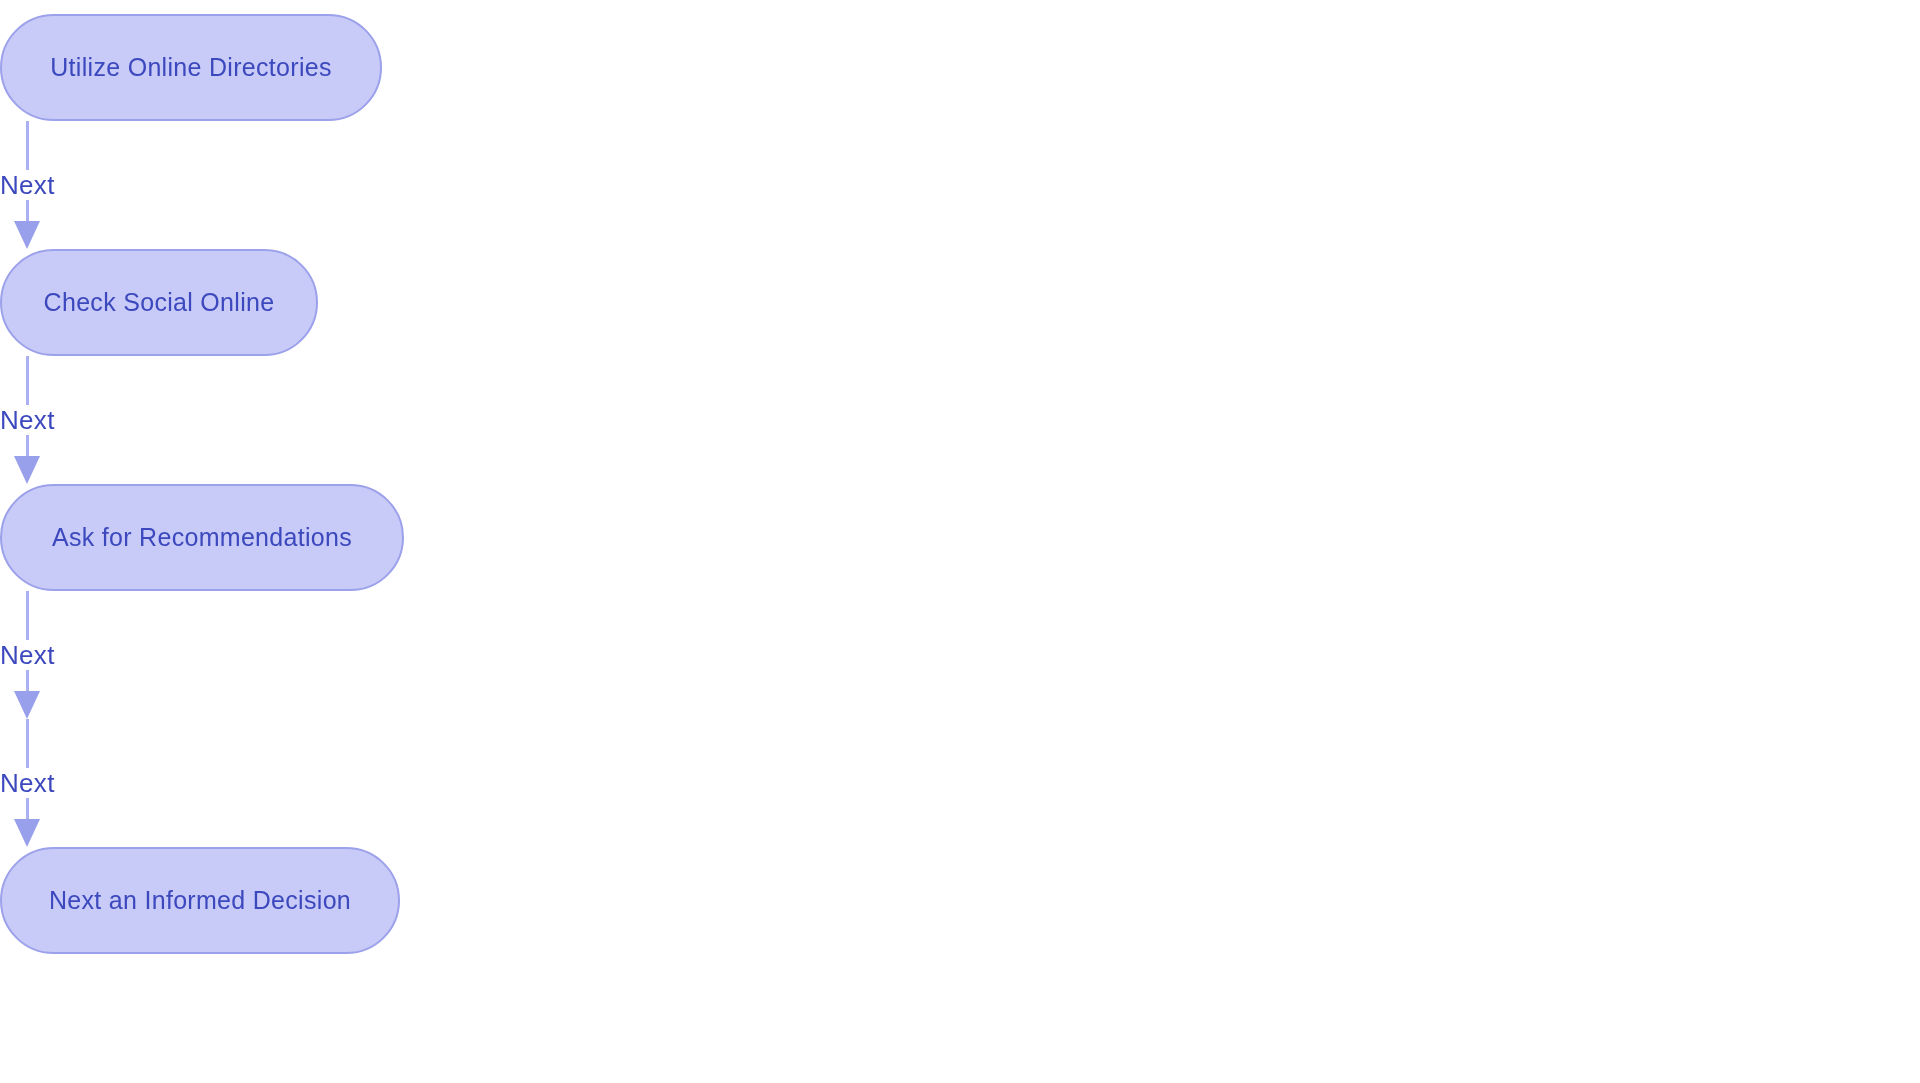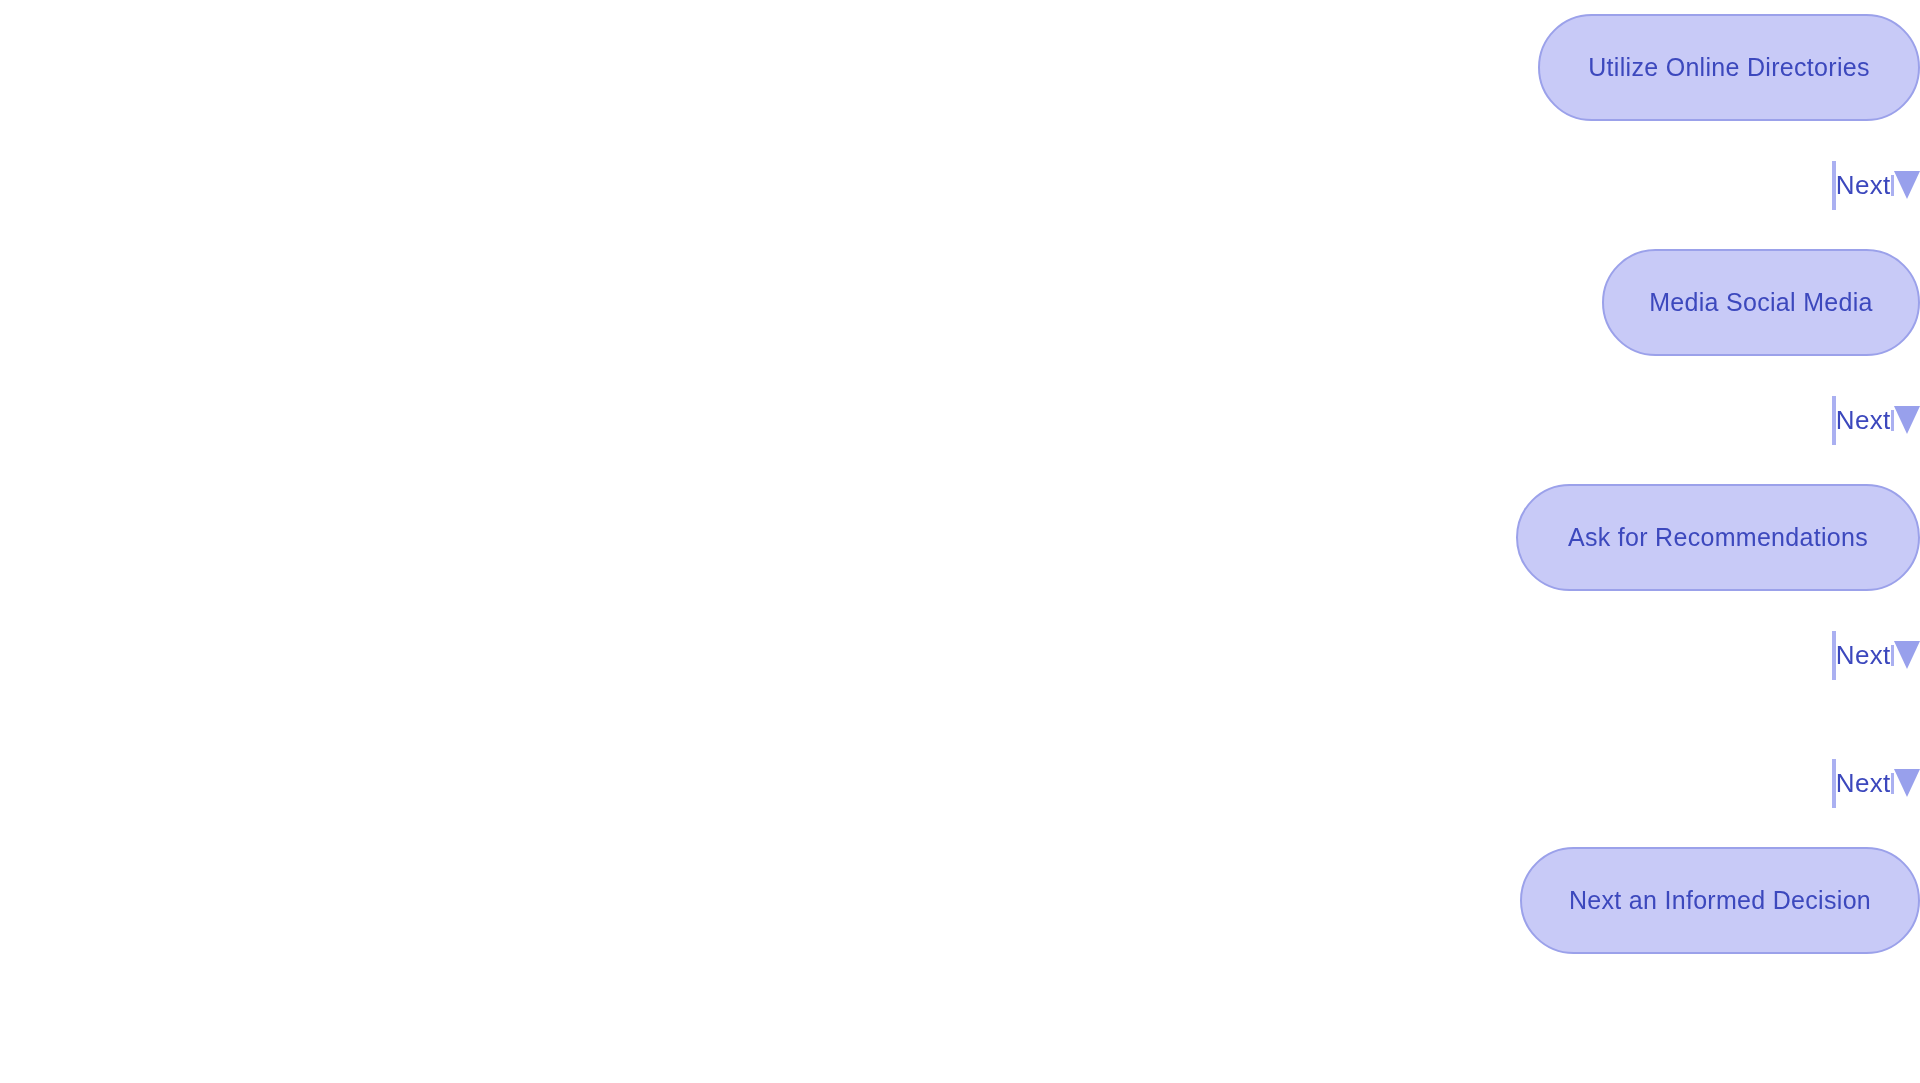--- a/index.html
+++ b/index.html
@@ -8,21 +8,21 @@
     background: #ffffff;
     font-family: "Liberation Sans", sans-serif;
   }
   .canvas {
     position: relative;
     width: 1920px;
     height: 1083px;
     background: var(--bg, #ffffff);
     display: flex;
     flex-direction: column;
-    align-items: flex-end;
+    align-items: flex-start;
     padding-top: 14px;
     box-sizing: border-box;
     overflow: hidden;
   }
   .node {
     height: 107px;
     border-radius: 54px;
     background: var(--node-fill, #c8caf7);
     border: 2px solid var(--node-border, #9ba1ea);
     box-sizing: border-box;
@@ -39,23 +39,22 @@
   }
   .w-n1 { width: 382px; }
   .w-n2 { width: 318px; }
   .w-n3 { width: 404px; }
   .w-n4 { width: 580px; }
   .w-n5 { width: 400px; }
   .connector {
     height: 128px;
     flex: 0 0 auto;
     display: flex;
-    flex-direction: row;
+    flex-direction: column;
     align-items: center;
-    margin-left: 48px;
   }
   .edge-seg {
     width: 3.5px;
     background: var(--edge-line, #aab0f1);
   }
   .seg-top { height: 49px; }
   .seg-bottom { height: 21px; }
   .edge-label {
     height: 30px;
     line-height: 30px;
@@ -81,21 +80,21 @@
   </div>
 
   <div class="connector">
     <div class="edge-seg seg-top"></div>
     <div class="edge-label">Next</div>
     <div class="edge-seg seg-bottom"></div>
     <div class="arrowhead"></div>
   </div>
 
   <div class="node w-n2">
-    <span class="node-label">Media Social Media</span>
+    <span class="node-label">Check Social Online</span>
   </div>
 
   <div class="connector">
     <div class="edge-seg seg-top"></div>
     <div class="edge-label">Next</div>
     <div class="edge-seg seg-bottom"></div>
     <div class="arrowhead"></div>
   </div>
 
   <div class="node w-n3">

